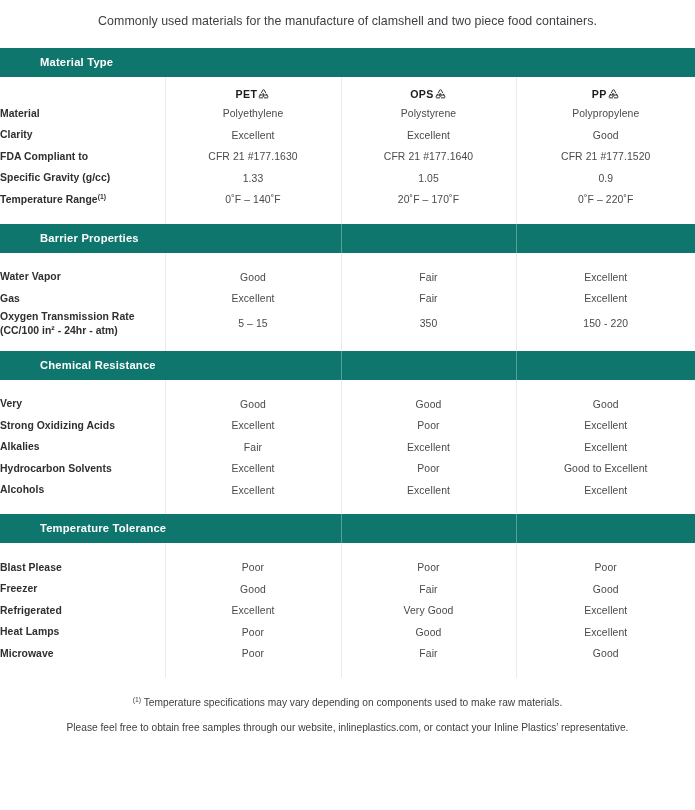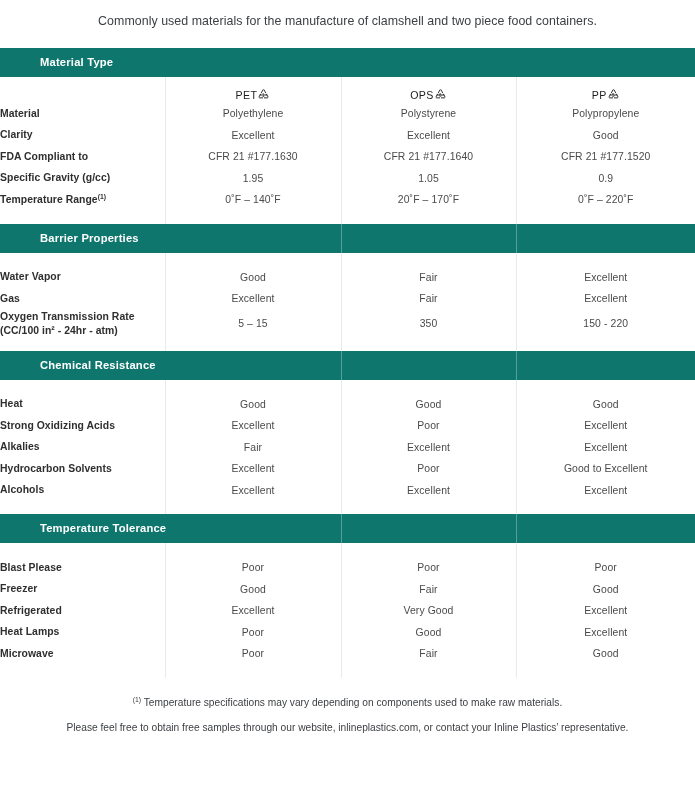--- a/index.html
+++ b/index.html
@@ -93,24 +93,24 @@
   td.vrule { border-left: 1px solid #e9eaec; }
 
   
   tr.colhead-row td {
     padding: 0;
     height: 26px;
     vertical-align: bottom;
   }
   .colhead {
     display: flex;
-    align-items: flex-end;
+    align-items: flex-start;
     justify-content: center;
     font-size: 10.6px;
-    font-weight: normal;
+    font-weight: bold;
     color: #1d1d1d;
     letter-spacing: 0.4px;
     padding-bottom: 2px;
   }
   .recycle-ico { display: inline-block; line-height: 0; }
   .recycle-ico svg { display: block; }
 
   .sup { font-size: 6.8px; vertical-align: super; font-weight: bold; }
 
   
@@ -226,21 +226,21 @@
           <td class="val vrule">Good</td>
         </tr>
         <tr class="data-row">
           <td class="rowlabel"><span>FDA Compliant to</span></td>
           <td class="val vrule">CFR 21 #177.1630</td>
           <td class="val vrule">CFR 21 #177.1640</td>
           <td class="val vrule">CFR 21 #177.1520</td>
         </tr>
         <tr class="data-row">
           <td class="rowlabel"><span>Specific Gravity (g/cc)</span></td>
-          <td class="val vrule">1.95</td>
+          <td class="val vrule">1.33</td>
           <td class="val vrule">1.05</td>
           <td class="val vrule">0.9</td>
         </tr>
         <tr class="data-row">
           <td class="rowlabel"><span>Temperature Range</span><span class="sup">(1)</span></td>
           <td class="val vrule">0˚F – 140˚F</td>
           <td class="val vrule">20˚F – 170˚F</td>
           <td class="val vrule">0˚F – 220˚F</td>
         </tr>
         <tr class="gap-row-bottom">
@@ -293,21 +293,21 @@
           <td class="sec-cell"></td>
           <td class="sec-cell"></td>
         </tr>
         <tr class="gap-row">
           <td></td>
           <td class="vrule"></td>
           <td class="vrule"></td>
           <td class="vrule"></td>
         </tr>
         <tr class="data-row">
-          <td class="rowlabel"><span>Heat</span></td>
+          <td class="rowlabel"><span>Very</span></td>
           <td class="val vrule">Good</td>
           <td class="val vrule">Good</td>
           <td class="val vrule">Good</td>
         </tr>
         <tr class="data-row">
           <td class="rowlabel"><span>Strong Oxidizing Acids</span></td>
           <td class="val vrule">Excellent</td>
           <td class="val vrule">Poor</td>
           <td class="val vrule">Excellent</td>
         </tr>

